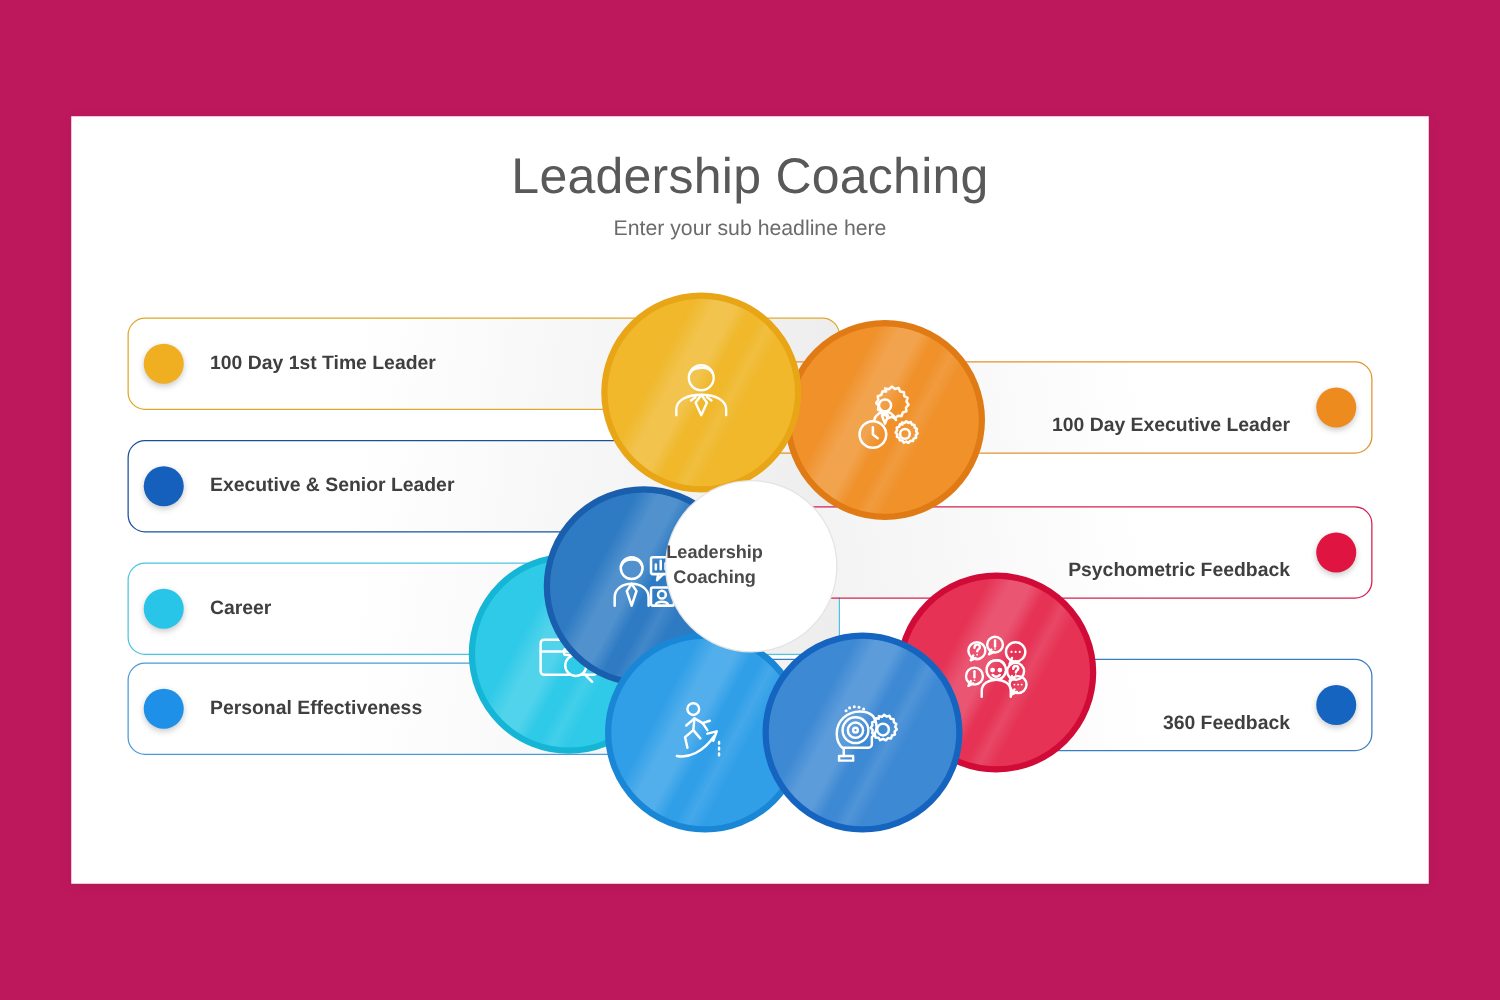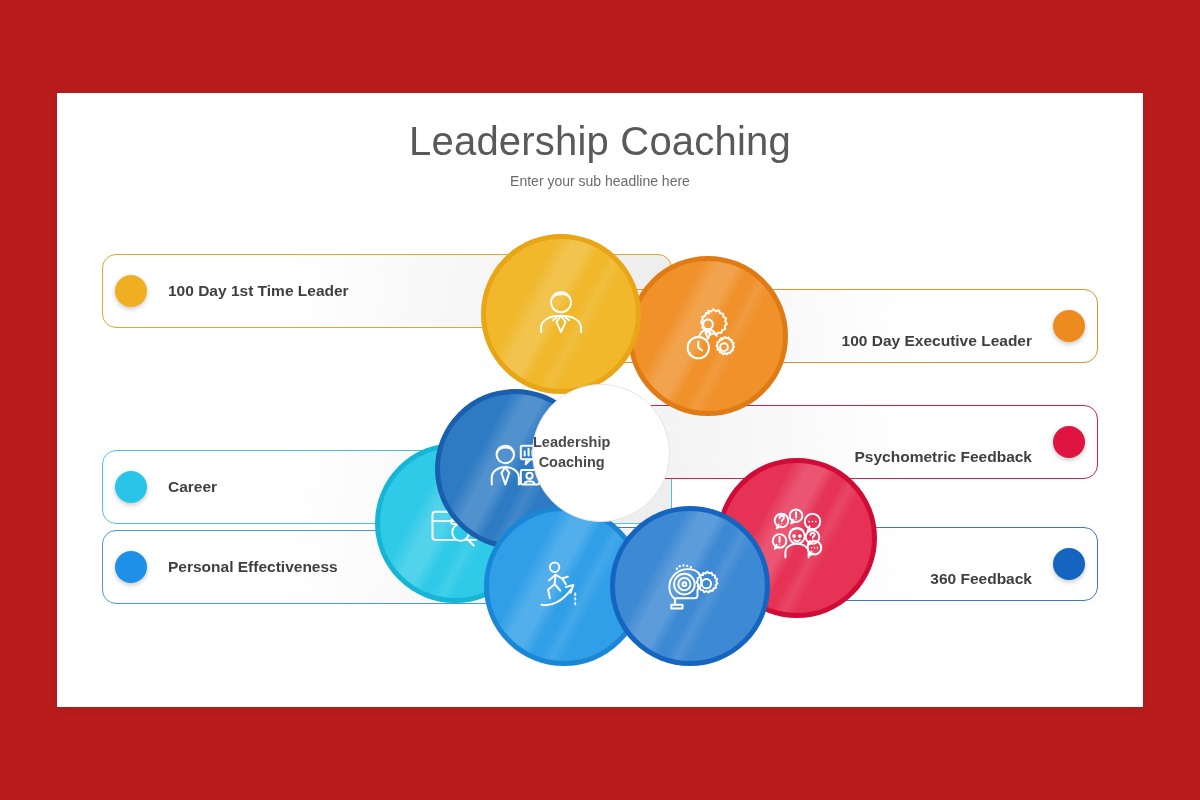--- a/index.html
+++ b/index.html
@@ -9,21 +9,21 @@
     width: 1200px;
     height: 800px;
     overflow: hidden;
     font-family: "Liberation Sans", sans-serif;
   }
 
   #slide-root {
     position: relative;
     width: 1200px;
     height: 800px;
-    background: #b91c1c;
+    background: #be185d;
   }
 
   
   #slide-card {
     position: absolute;
     left: 57px;
     top: 93px;
     width: 1086px;
     height: 614px;
     background: #ffffff;
@@ -41,21 +41,21 @@
     font-weight: 400;
     color: #595959;
     letter-spacing: 0.2px;
   }
   #page-subtitle {
     position: absolute;
     left: 0;
     top: 80px;
     width: 1086px;
     text-align: center;
-    font-size: 14px;
+    font-size: 17px;
     font-weight: 400;
     color: #6b6b6b;
   }
 
   
   .row {
     position: absolute;
     height: 74px;
     border-radius: 14px;
     box-sizing: border-box;
@@ -154,20 +154,24 @@
   <div id="slide-card">
 
     <div id="page-title">Leadership Coaching</div>
     <div id="page-subtitle">Enter your sub headline here</div>
 
     <div class="row left" style="top:161px; border-color:#E0A72A;">
       <div class="dot" style="background:#F0AF20;"></div>
       <div class="row-label">100 Day 1st Time Leader</div>
     </div>
 
+    <div class="row left" style="top:259px; border-color:#1A4F9C;">
+      <div class="dot" style="background:#1560BD;"></div>
+      <div class="row-label">Executive &amp; Senior Leader</div>
+    </div>
 
     <div class="row left" style="top:357px; border-color:#4EC3E0;">
       <div class="dot" style="background:#29C5E8;"></div>
       <div class="row-label">Career</div>
     </div>
 
     <div class="row left" style="top:437px; border-color:#4A9BD6;">
       <div class="dot" style="background:#1E90E8;"></div>
       <div class="row-label">Personal Effectiveness</div>
     </div>

